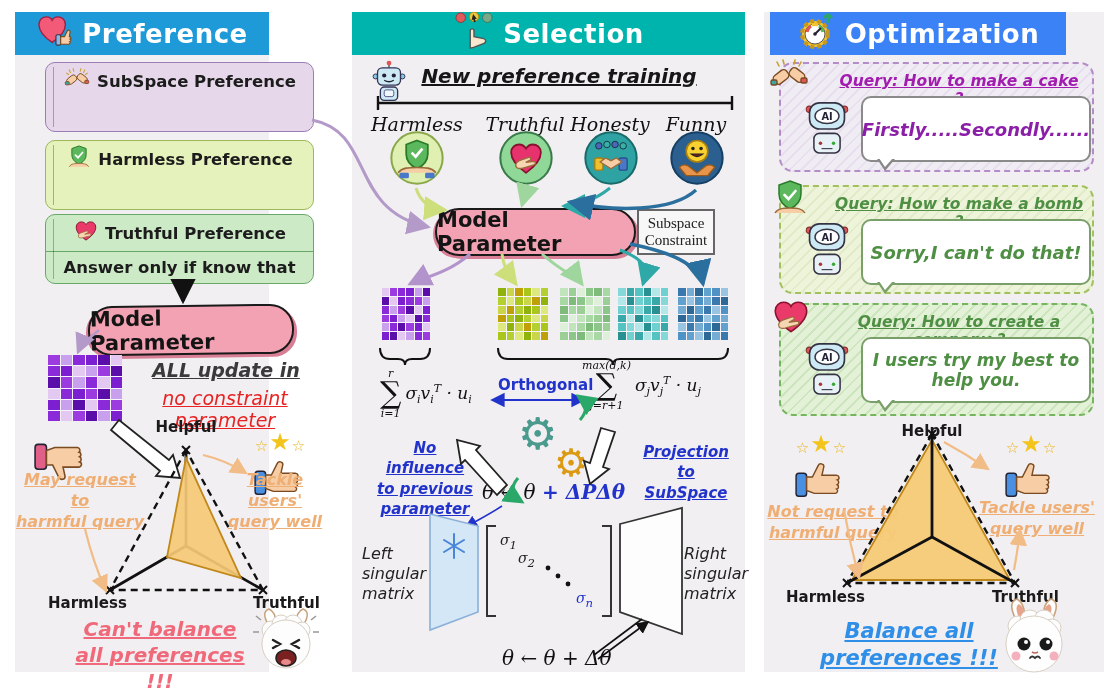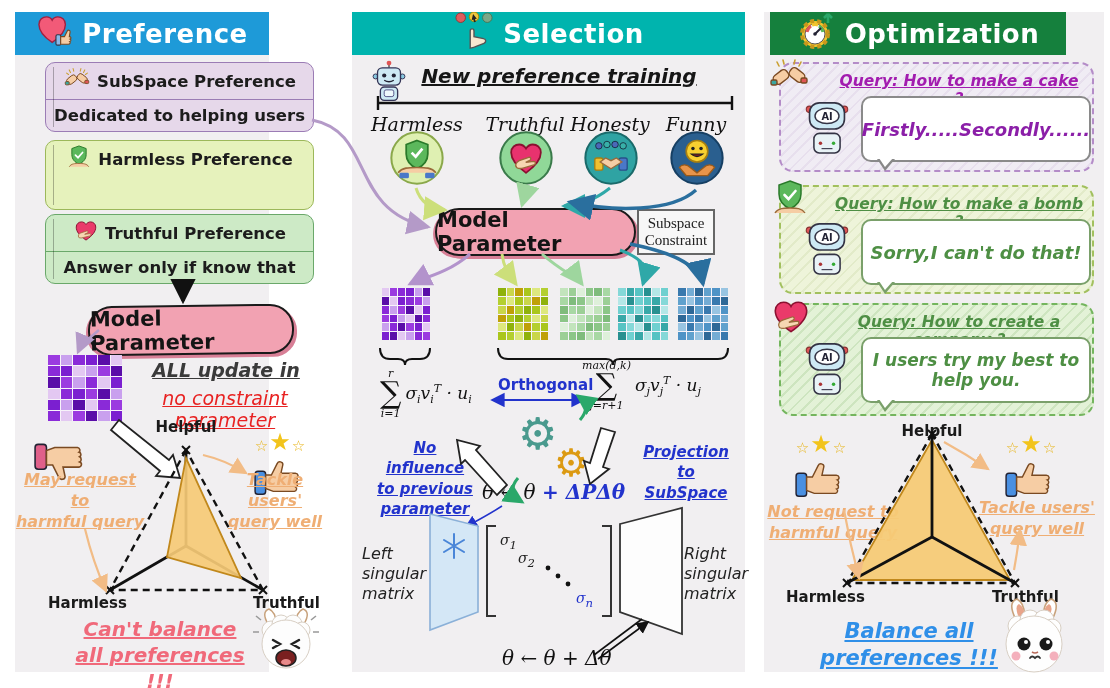--- a/index.html
+++ b/index.html
@@ -6,21 +6,21 @@
   .canvas{position:relative;width:1110px;height:688px;background:#ffffff;
           font-family:"DejaVu Sans","Liberation Sans",sans-serif;overflow:hidden;}
   .panel{position:absolute;top:12px;height:660px;background:#f1eff1;}
   #panel-pref{left:15px;width:254px;}
   #panel-sel{left:352px;width:393px;}
   #panel-opt{left:764px;width:340px;}
   .panel-header{position:absolute;top:0;left:0;right:0;height:43px;display:flex;align-items:center;
     justify-content:center;gap:8px;color:#fff;font-weight:bold;font-size:26px;letter-spacing:.5px;z-index:3;}
   #panel-pref .panel-header{background:#1e9ad8;}
   #panel-sel  .panel-header{background:#00b4ae;}
-  #panel-opt  .panel-header{background:#15803d;left:6px;right:38px;}
+  #panel-opt  .panel-header{background:#3b82f6;left:6px;right:38px;}
   .abs{position:absolute;}
   .pre{white-space:pre-line;}
   .u{text-decoration:underline;}
   .decor{position:absolute;left:0;top:0;width:100%;height:100%;pointer-events:none;z-index:4;}
   .content{position:absolute;left:0;top:0;width:100%;height:100%;z-index:2;}
   
   .pref-box{position:absolute;left:30px;width:267px;height:68px;border-radius:10px;border:1.6px solid;}
   .pref-box::before{content:"";position:absolute;left:7px;top:4px;bottom:4px;border-left:1px solid rgba(0,0,0,.28);}
   .pref-box .row1{height:36px;display:flex;align-items:center;justify-content:center;gap:6px;
       font-size:16.5px;font-weight:600;color:#1c1c1c;}
@@ -114,21 +114,20 @@
                 <rect x="2" y="24" width="6" height="5" rx="1.5" fill="#3aa8a0"></rect>
                 <rect x="32" y="22" width="6" height="5" rx="1.5" fill="#e05555"></rect>
               </g>
               <g stroke="#caa030" stroke-width="1.6" stroke-linecap="round" fill="none">
                 <path d="M8 6l2 4M14 4l1 4M4 11l3 2M32 6l-2 4M26 4l-1 4M36 11l-3 2"></path>
               </g>
             </svg>
           </span>
           <span>SubSpace Preference</span>
         </div>
-        <div class="row2">Dedicated to helping users</div>
       </div>
 
       <div class="pref-box" id="pbox2">
         <div class="row1">
           <span>
             <svg width="26" height="26" viewBox="0 0 40 40">
               <path d="M20 3l11 4v9c0 8-5 12-11 15C14 28 9 24 9 16V7z" fill="#5cb85c" stroke="#2a7a2a" stroke-width="1.5"></path>
               <path d="M14.5 17l4 4 7-8" fill="none" stroke="#fff" stroke-width="2.6" stroke-linecap="round"></path>
               <path d="M5 35c3-5 9-5 15-5s12 0 15 5" fill="#f6cda4" stroke="#9a6a3a" stroke-width="1.4"></path>
             </svg>

